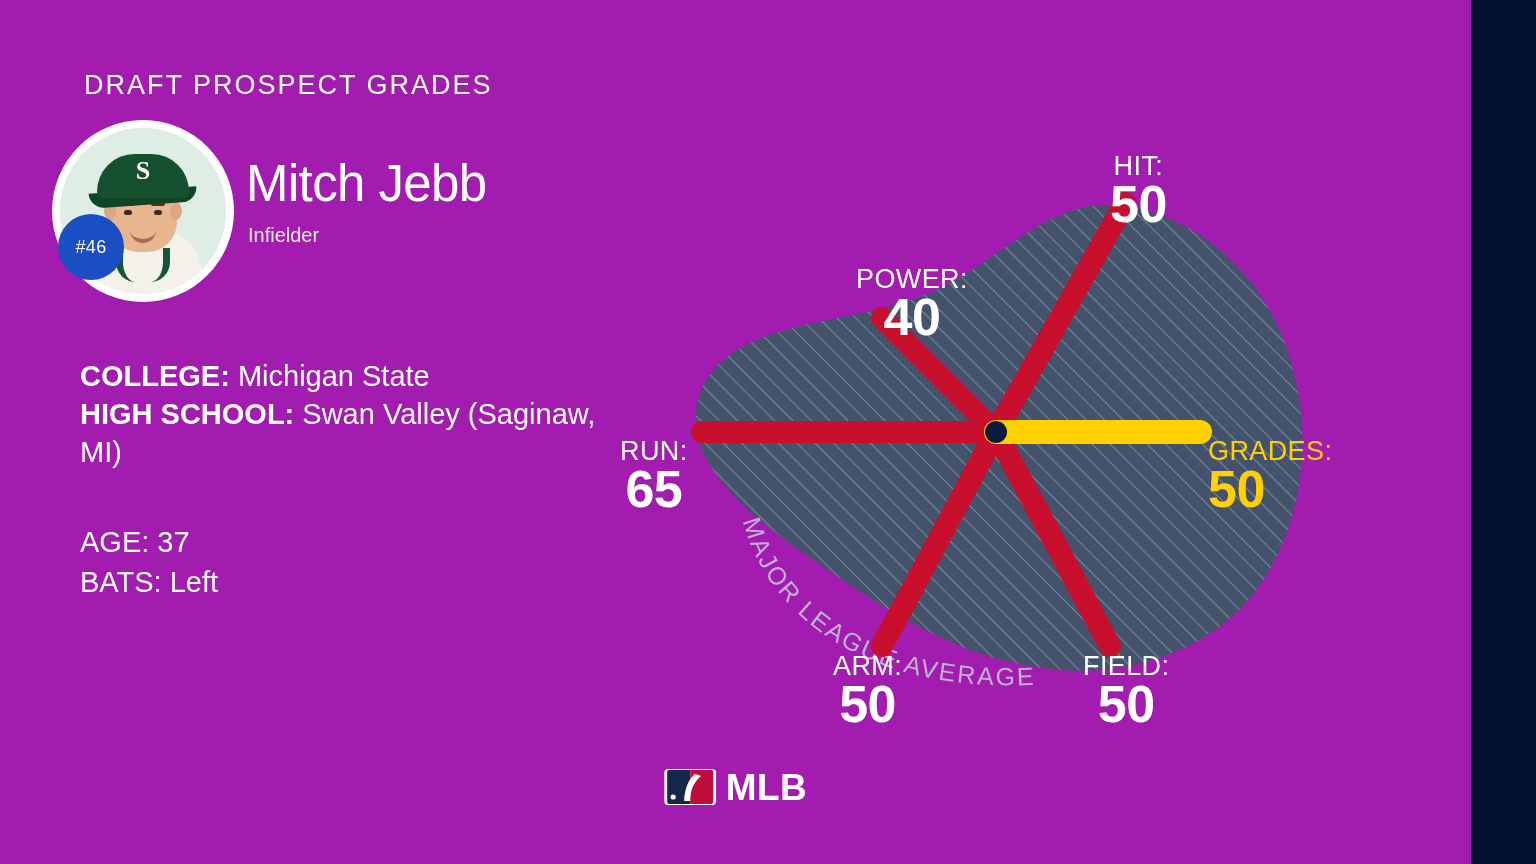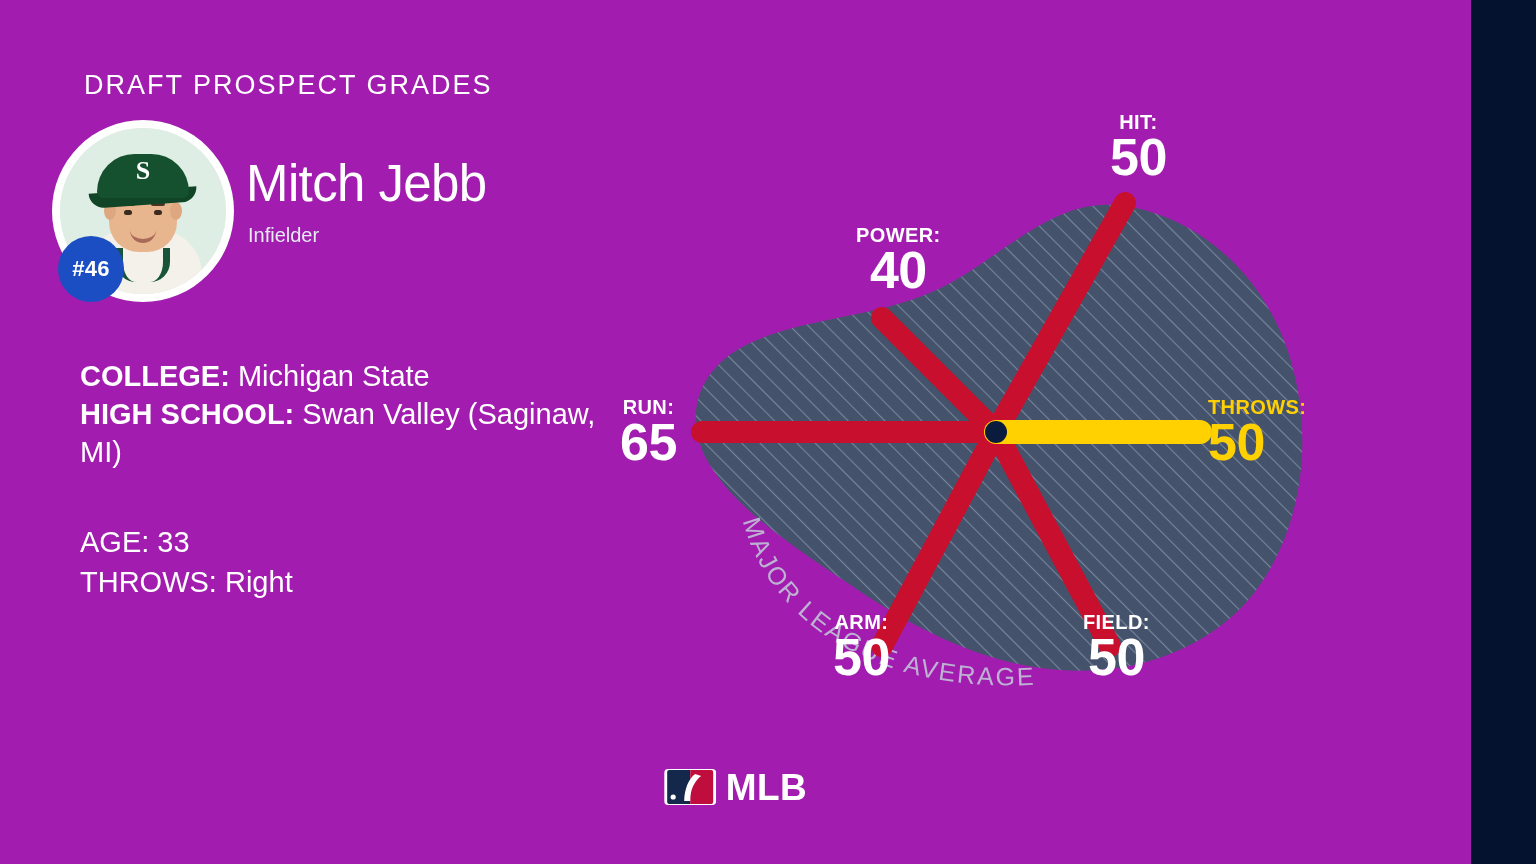--- a/index.html
+++ b/index.html
@@ -106,27 +106,27 @@
   .ph-cap-s {
     position:absolute; left:50%; top:30px; transform:translateX(-50%);
     width:100%; text-align:center;
     font-family:"Liberation Serif", serif;
     font-weight:700; font-size:26px; color:#ffffff;
     line-height:1;
   }
 
   #badge {
     position: absolute;
-    left: 6px; top: 116px;
+    left: 6px; top: 94px;
     width: 66px; height: 66px;
     border-radius: 50%;
     background: #1b4ec2;
     color: #ffffff;
-    font-size: 22px;
-    font-weight: 700;
+    font-size: 18px;
+    font-weight: 400;
     display: flex;
     align-items: center;
     justify-content: center;
     letter-spacing: 0.3px;
   }
 
   #player-name {
     position: absolute;
     left: 246px; top: 158px;
     font-size: 51px;
@@ -176,23 +176,24 @@
   #chart svg { display: block; width: 790px; height: 640px; overflow: visible; }
 
   .grade-label {
     position: absolute;
     color: #ffffff;
     line-height: 0.97;
     white-space: nowrap;
   }
   .grade-label .gl-name {
     display: block;
-    font-size: 20px;
-    font-weight: 700;
+    font-size: 27px;
+    font-weight: 400;
     letter-spacing: 0.4px;
+    margin-top: 40px;
   }
   .grade-label .gl-val {
     display: block;
     font-size: 52px;
     font-weight: 700;
     letter-spacing: -0.5px;
   }
   .grade-label.gold { color: #FFD100; }
   .grade-label.ctr { text-align: center; }
   .grade-label.rt  { text-align: left; }
@@ -246,22 +247,22 @@
 
   <div id="player-name">Mitch Jebb</div>
   <div id="player-pos">Infielder</div>
 
   <div id="bio-top">
     <div class="row"><span class="lbl">COLLEGE:</span><span> Michigan State</span></div>
     <div class="row"><span class="lbl">HIGH SCHOOL:</span><span> Swan Valley (Saginaw, MI)</span></div>
   </div>
 
   <div id="bio-bottom">
-    <div>AGE: 33</div>
-    <div>THROWS: Right</div>
+    <div>AGE: 37</div>
+    <div>BATS: Left</div>
   </div>
 
   <div id="chart">
     <svg viewBox="0 0 790 640" xmlns="http://www.w3.org/2000/svg" aria-hidden="true">
       <defs>
         <pattern id="hatch" width="13" height="13" patternUnits="userSpaceOnUse" patternTransform="rotate(-45)">
           <rect width="13" height="13" fill="#44536B"></rect>
           <line x1="0" y1="0" x2="0" y2="13" stroke="#9fb0c6" stroke-width="2.2" opacity="0.55"></line>
         </pattern>
       </defs>
@@ -295,21 +296,21 @@
         <circle cx="406" cy="342" r="11" fill="#0A1B3D"></circle>
       </g>
     </svg>
 
     <div class="grade-label ctr" style="left:520px; top:23px;">
       <span class="gl-name">HIT:</span>
       <span class="gl-val">50</span>
     </div>
 
     <div class="grade-label rt gold" style="left:618px; top:308px;">
-      <span class="gl-name">THROWS:</span>
+      <span class="gl-name">GRADES:</span>
       <span class="gl-val">50</span>
     </div>
 
     <div class="grade-label ctr" style="left:493px; top:523px;">
       <span class="gl-name">FIELD:</span>
       <span class="gl-val">50</span>
     </div>
 
     <div class="grade-label ctr" style="left:243px; top:523px;">
       <span class="gl-name">ARM:</span>

